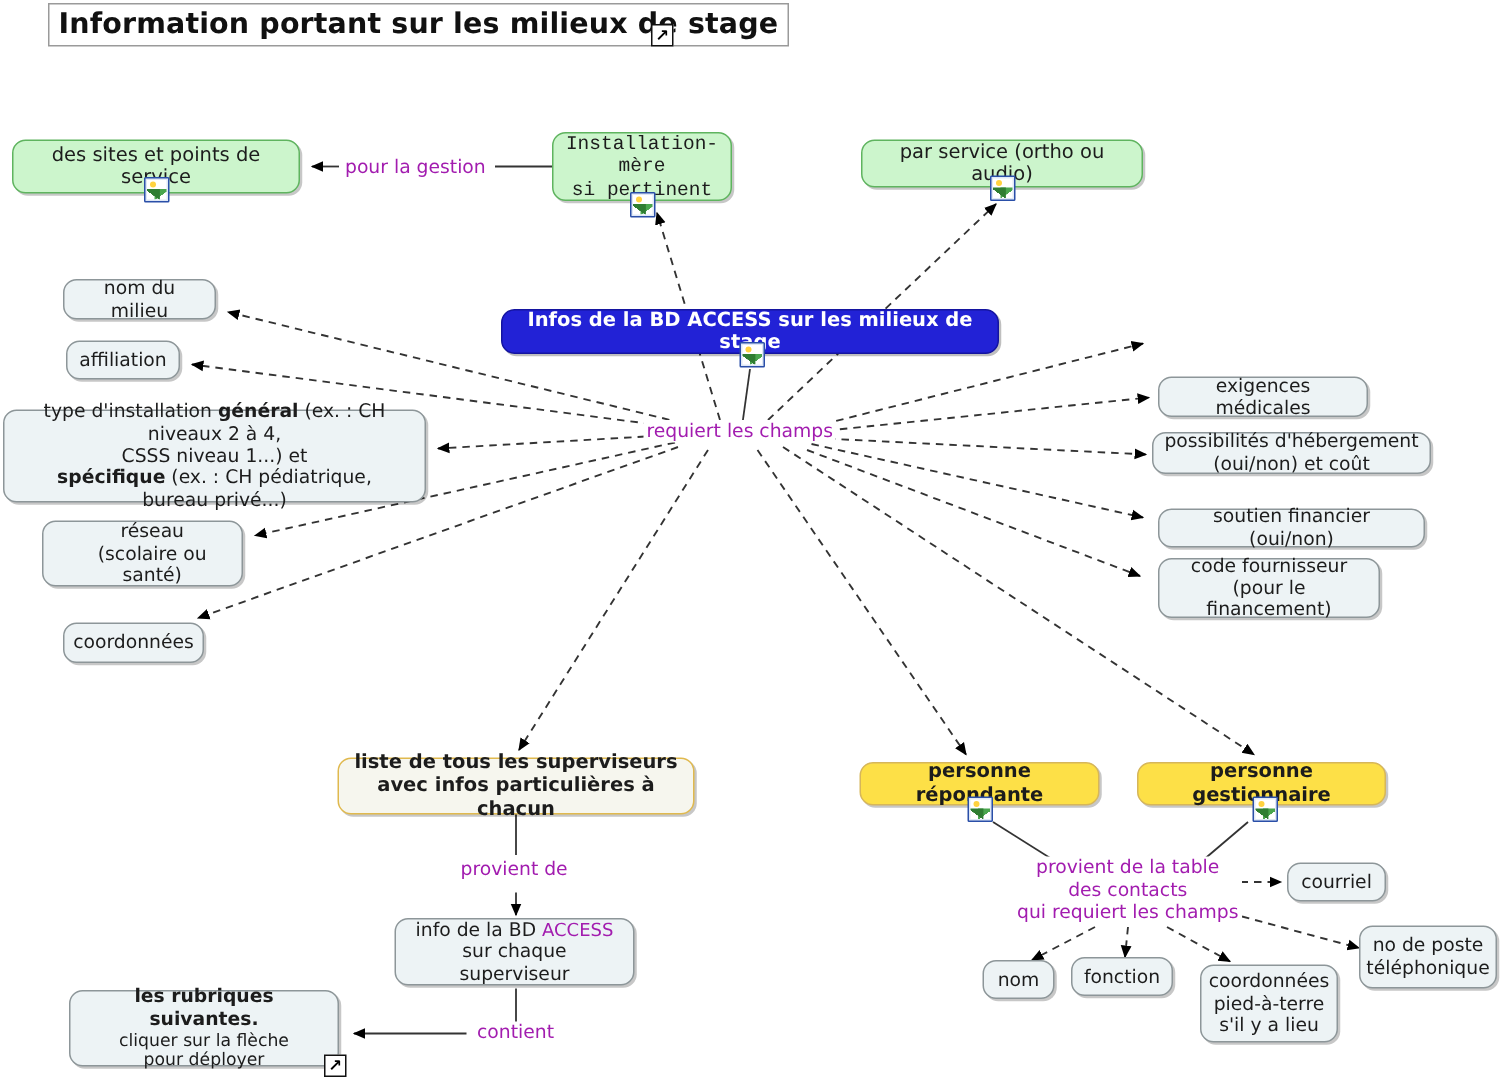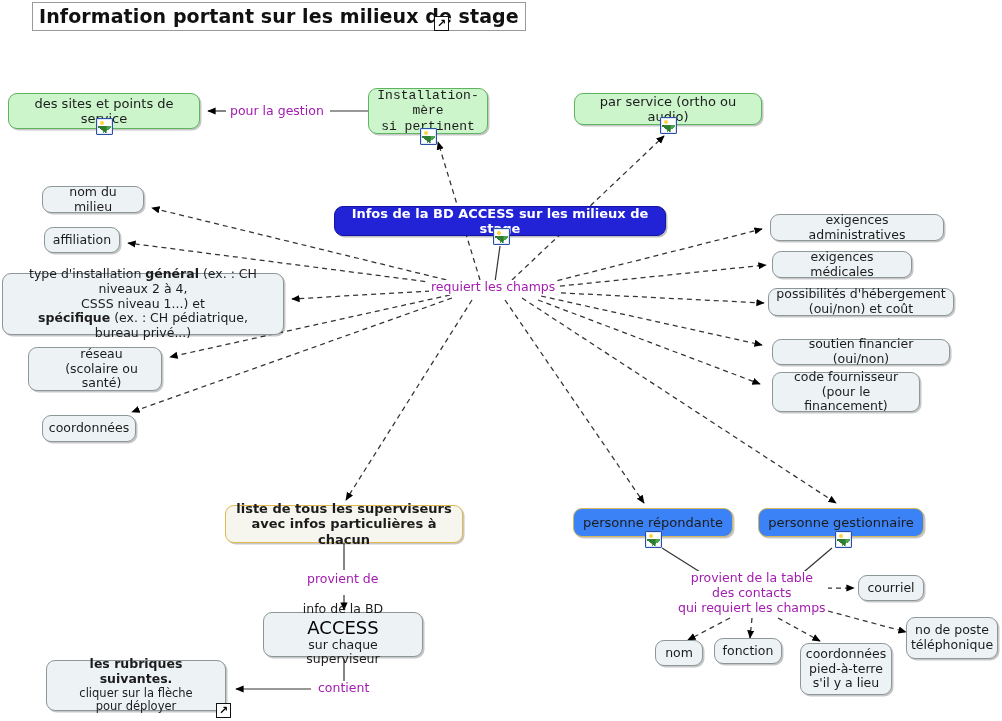--- a/index.html
+++ b/index.html
@@ -26,30 +26,30 @@
     display:flex;align-items:center;justify-content:center;
     text-align:center;line-height:1.17;
     color:#1c1c1c;
   }
   .node .txt{display:block;width:100%;padding:0 7px;}
 
   .n-grey{ background:#edf3f5;border:1px solid #8d9699;font-size:12.5px;
            box-shadow:1.5px 1.5px 0 rgba(0,0,0,0.22);}
   .n-green{background:#ccf5cc;border:1px solid #5fb45f;font-size:13px;
            box-shadow:1.5px 1.5px 0 rgba(0,0,0,0.22);}
-  .n-green-gold{background:#3b82f6;border:1px solid #d6b65a;font-size:13px;font-weight:normal;
+  .n-green-gold{background:#fde047;border:1px solid #d6b65a;font-size:13px;font-weight:bold;
            box-shadow:1.5px 1.5px 0 rgba(0,0,0,0.22);}
   .n-grey-gold{background:#f6f6ee;border:1.5px solid #e0b94e;font-size:13px;font-weight:bold;
            box-shadow:1.5px 1.5px 0 rgba(0,0,0,0.22);}
   .n-blue{background:#2222d6;border:1px solid #1414a0;color:#ffffff;
            font-size:13px;font-weight:bold;
            box-shadow:1.5px 1.5px 0 rgba(0,0,0,0.25);}
 
   b.bold{font-weight:bold;}
-  .accent{color:#000000;font-size:18px;}
+  .accent{color:#a21caf;font-size:12px;}
   .sub{font-weight:normal;font-size:11.5px;display:block;}
 
   
   .edge-label{
     position:absolute;font-size:12.5px;color:#a21caf;
     background:#ffffff;white-space:pre;text-align:center;line-height:1.18;
     padding:0 2px;
   }
 
   
@@ -193,23 +193,20 @@
 
   <div class="node n-grey" style="left:28px;top:347px;width:134px;height:44px;">
     <span class="txt" style="white-space:pre-line;padding-left:20px;">réseau
 (scolaire ou santé)</span>
   </div>
 
   <div class="node n-grey" style="left:42px;top:415px;width:94px;height:27px;">
     <span class="txt">coordonnées</span>
   </div>
 
-  <div class="node n-grey" style="left:770px;top:214px;width:174px;height:27px;">
-    <span class="txt">exigences administratives</span>
-  </div>
 
   <div class="node n-grey" style="left:772px;top:251px;width:140px;height:27px;">
     <span class="txt">exigences médicales</span>
   </div>
 
   <div class="node n-grey" style="left:768px;top:288px;width:186px;height:28px;">
     <span class="txt" style="white-space:pre-line;">possibilités d'hébergement
 (oui/non) et coût</span>
   </div>
 

